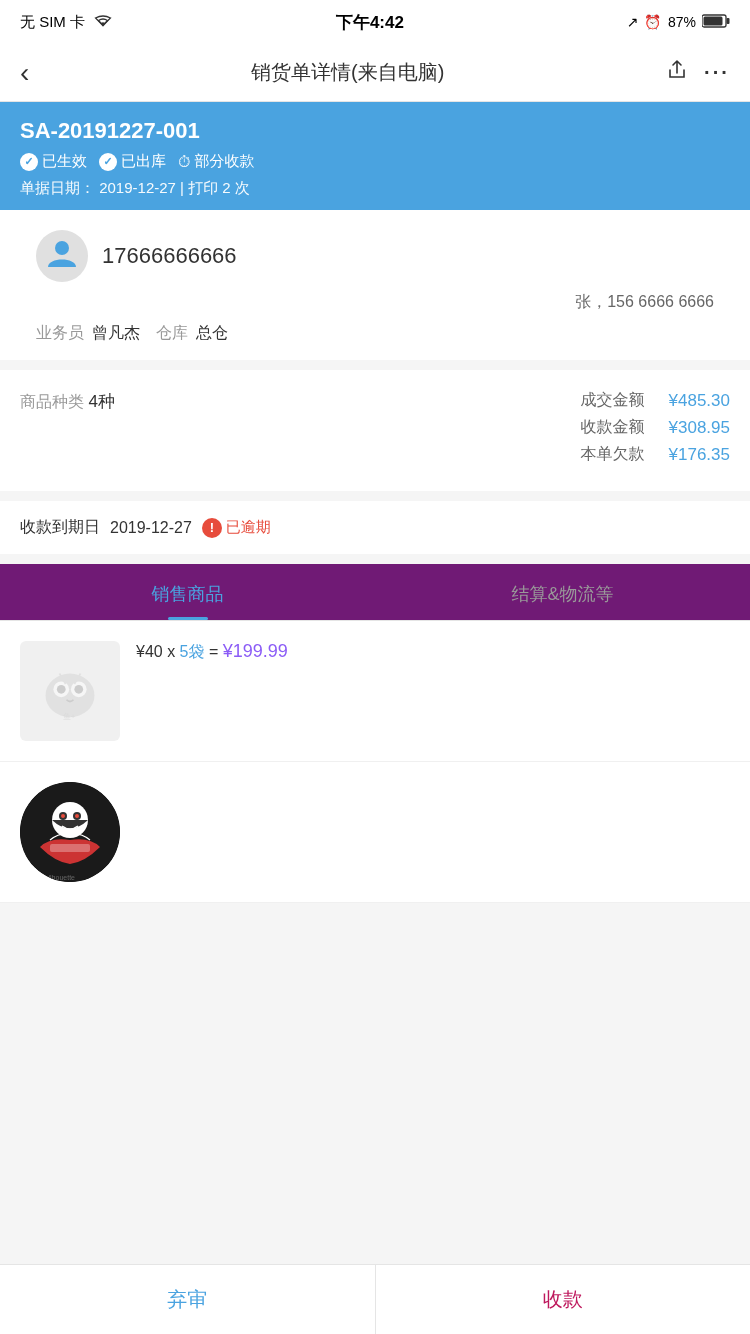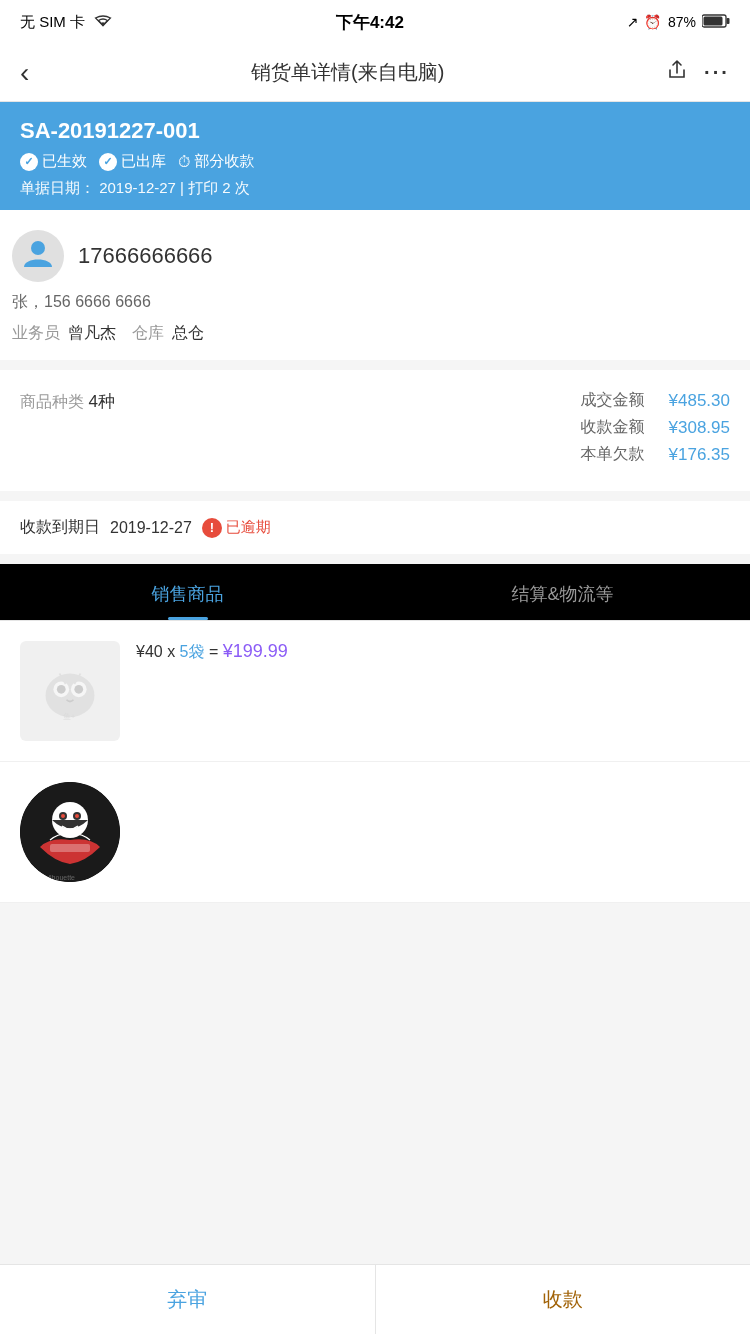--- a/index.html
+++ b/index.html
@@ -94,22 +94,23 @@
     }
     .order-date-row {
       font-size: 15px;
       margin-top: 8px;
       opacity: 0.95;
     }
 
     
     .customer-section {
       background: #fff;
-      padding: 20px 12px 16px;
+      padding: 20px 36px 16px;
       margin-bottom: 10px;
+      text-align: right;
     }
     .customer-row {
       display: flex;
       align-items: center;
       gap: 14px;
       margin-bottom: 10px;
     }
     .avatar {
       width: 52px;
       height: 52px;
@@ -195,21 +196,21 @@
       display: inline-flex;
       align-items: center;
       justify-content: center;
       color: #fff;
       font-size: 13px;
       font-weight: bold;
     }
 
     
     .tabs-section {
-      background: #000000;
+      background: #701a75;
       margin-bottom: 0;
     }
     .tabs-row {
       display: flex;
       border-bottom: 1px solid #e5e5e5;
     }
     .tab-item {
       flex: 1;
       text-align: center;
       padding: 18px 0 14px;
@@ -297,21 +298,21 @@
       border-top: 1px solid #e5e5e5;
       display: flex;
     }
     .bottom-btn {
       flex: 1;
       display: flex;
       align-items: center;
       justify-content: center;
       font-size: 20px;
       cursor: pointer;
-      color: #a16207;
+      color: #be185d;
     }
     .bottom-btn:first-child {
       border-right: 1px solid #e5e5e5;
       color: #4AA3E0;
     }
 
     
     .bottom-spacer { height: 80px; }
   </style>
 </head>

